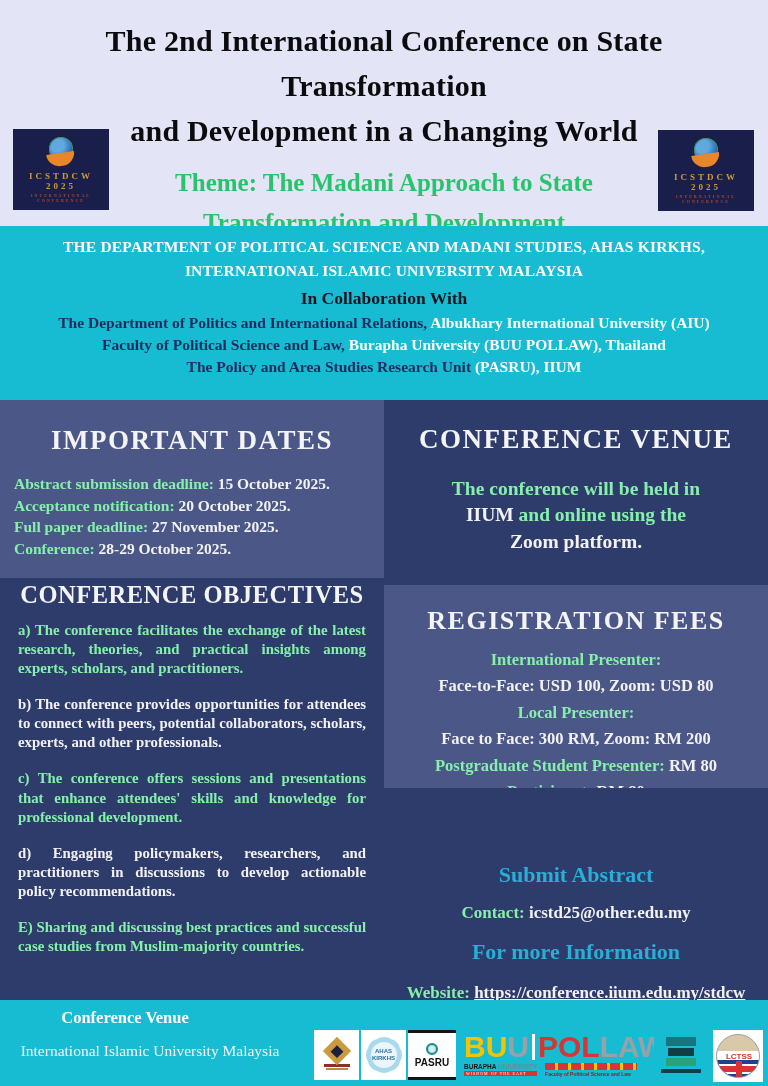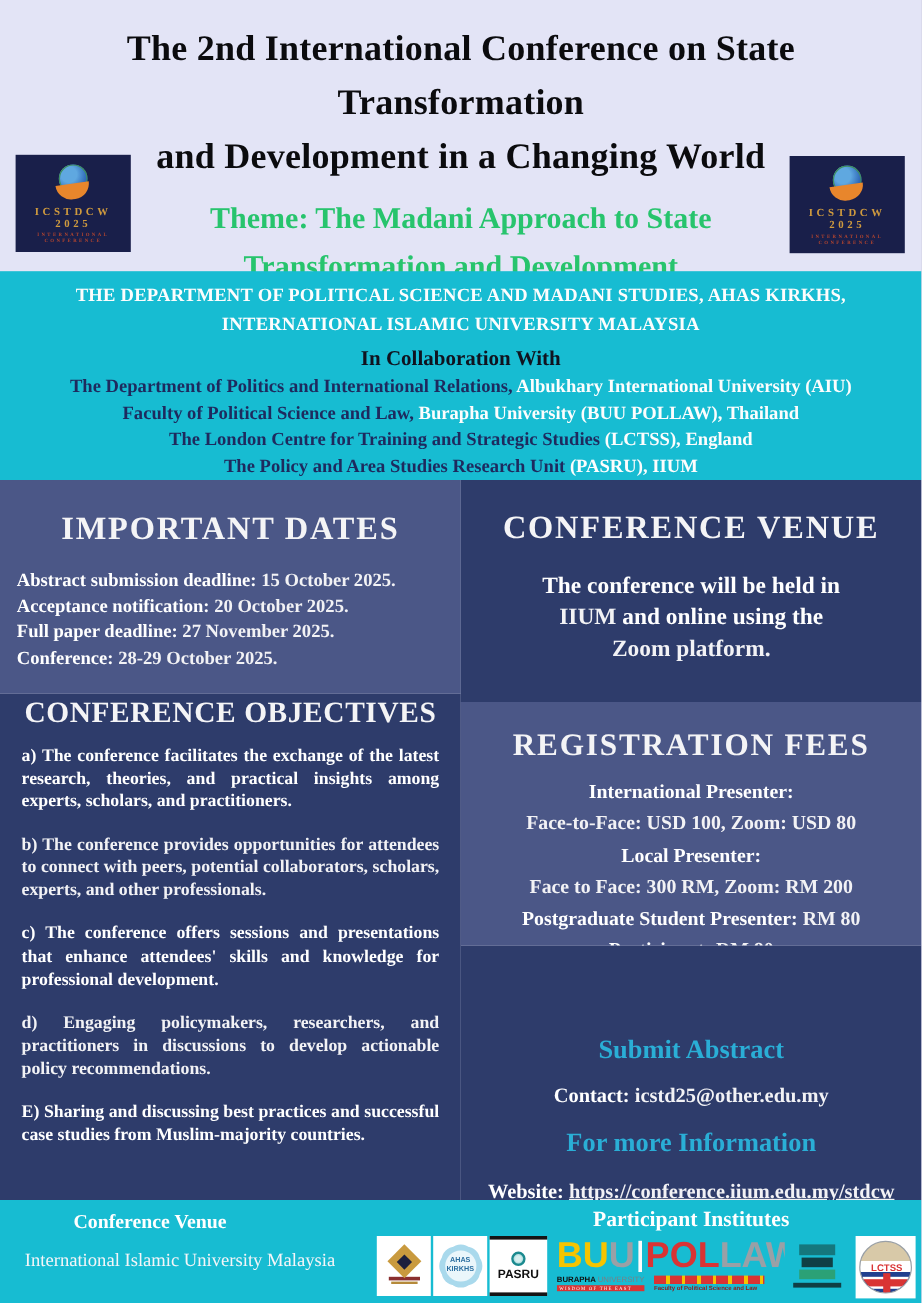--- a/index.html
+++ b/index.html
@@ -40,21 +40,21 @@
   .band-org { font-size:15.5px; font-weight:700; color:#fdfdfd; line-height:1.55; letter-spacing:.2px; }
   .band-collab-heading { margin-top:5px; font-size:17.5px; font-weight:700; color:#10131f; }
   .band-collab { margin-top:3px; font-size:15.5px; font-weight:700; line-height:1.42; }
   .dk { color:#1e2a5e; }
   .lt { color:#fdfdfd; }
   
   .q { position:absolute; width:384px; }
   .q-slate { background:#4b5787; }
   .q-navy  { background:#2e3c6b; }
   .q-title { text-align:center; font-weight:700; color:#f4f4f6; letter-spacing:1.5px; }
-  .c { color:#ffffff; }
+  .c { color:#86efac; }
   .w { color:#f2f2f5; }
   #dates { left:0; top:400px; height:178px; padding:25px 14px 0; }
   #dates .q-title { font-size:27px; margin-bottom:17px; }
   .date-line { font-size:15.5px; font-weight:700; line-height:1.4; }
   #venue { left:384px; top:400px; height:185px; padding:24px 24px 0; text-align:center; }
   #venue .q-title { font-size:27px; margin-bottom:21px; }
   .venue-body { font-size:19.5px; font-weight:700; line-height:1.35; }
   #objectives { left:0; top:578px; height:422px; padding:3px 18px 0; }
   #objectives .q-title { font-size:24.5px; letter-spacing:.5px; margin-bottom:12px; }
   .obj-para { font-size:14.8px; font-weight:700; line-height:1.29; text-align:justify; margin-bottom:17px; }
@@ -173,23 +173,20 @@
     </div>
     <div class="band-collab-heading">In Collaboration With</div>
     <div class="band-collab">
       <div>
         <span class="dk">The Department of Politics and International Relations,</span><span class="lt"> Albukhary International University (AIU)</span>
       </div>
       <div>
         <span class="dk">Faculty of Political Science and Law,</span><span class="lt"> Burapha University (BUU POLLAW), Thailand</span>
       </div>
       <div>
-        <span class="dk">The London Centre for Training and Strategic Studies</span><span class="lt"> (LCTSS), England</span>
-      </div>
-      <div>
         <span class="dk">The Policy and Area Studies Research Unit</span><span class="lt"> (PASRU), IIUM</span>
       </div>
     </div>
   </section>
 
   <section id="dates" class="q q-slate">
     <h2 class="q-title">IMPORTANT DATES</h2>
     <div class="date-line">
       <span class="c">Abstract submission deadline:</span><span class="w"> 15 October 2025.</span>
     </div>
@@ -240,21 +237,20 @@
     <div class="submit-info">For more Information</div>
     <div class="submit-web">
       <span class="c">Website:</span>
       <a href="#">https://conference.iium.edu.my/stdcw</a>
     </div>
   </section>
 
   <footer class="footer">
     <div class="foot-venue-heading">Conference Venue</div>
     <div class="foot-venue-name">International Islamic University Malaysia</div>
-    <div class="foot-inst-heading">Participant Institutes</div>
 
     <div id="flogo-iium" class="flogo">
       <div class="iium-emblem">
           <div class="iium-emblem-core"></div>
         </div>
       <div class="tiny-bar"></div>
       <div class="tiny-bar2"></div>
     </div>
 
     <div id="flogo-ahas" class="flogo">

